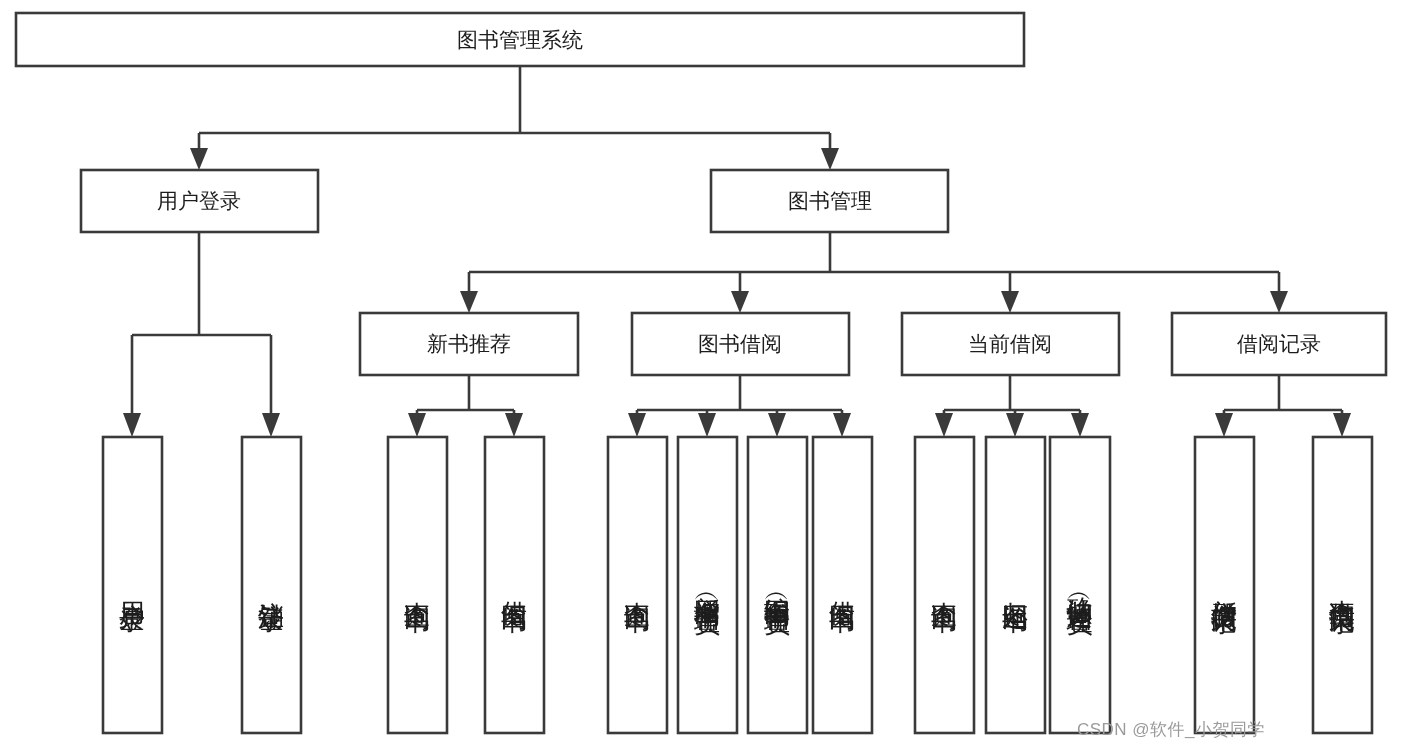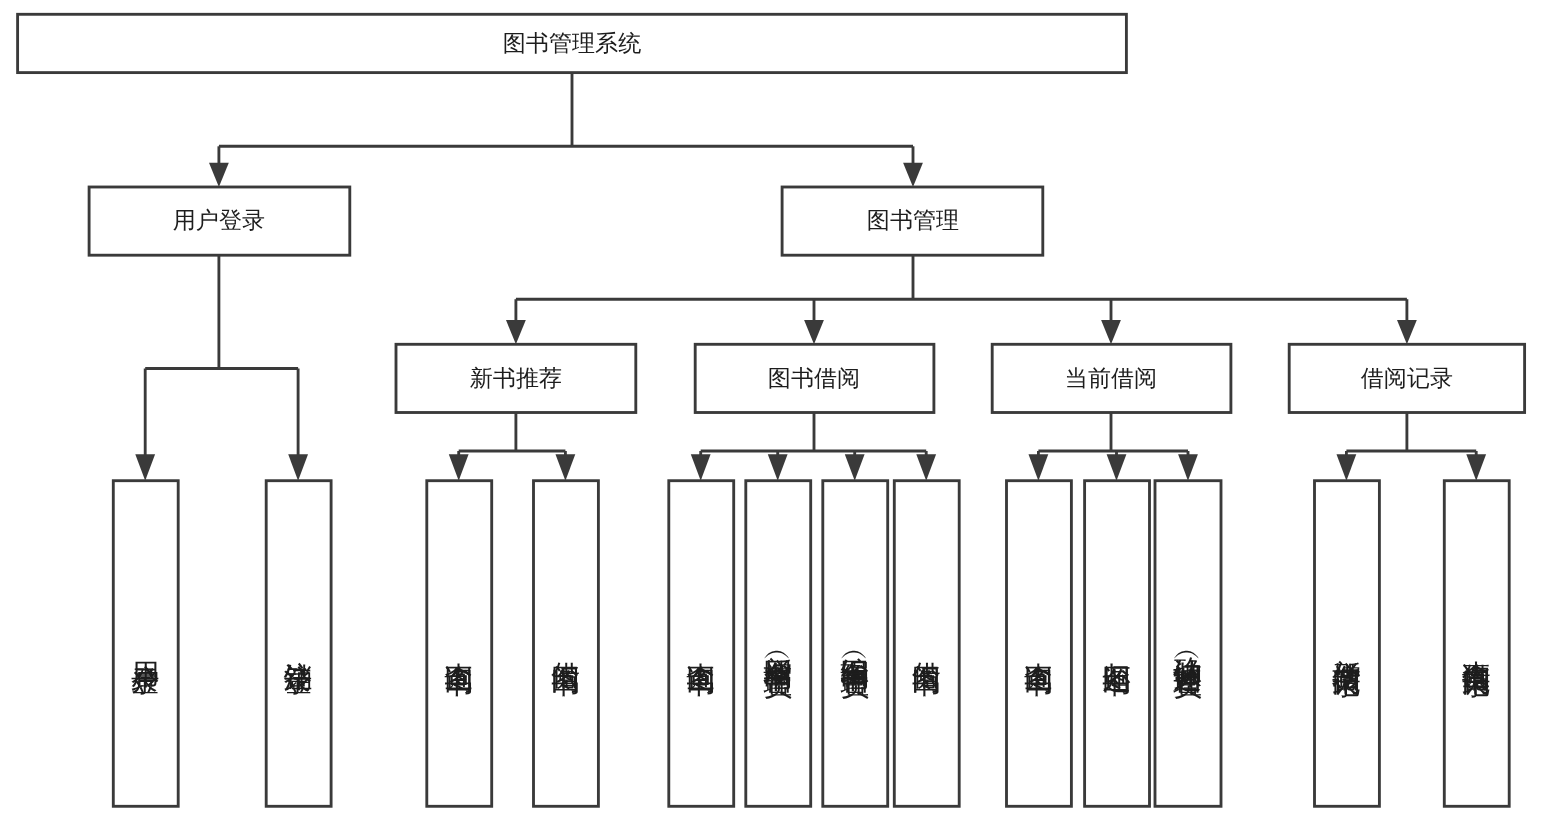--- a/index.html
+++ b/index.html
@@ -208,14 +208,15 @@
   <div class="leaf-label" style="left:748px; top:437px; width:59px; height:296px;">编辑图书（管理员）</div>
   <div class="leaf-label" style="left:813px; top:437px; width:59px; height:296px;">借阅图书</div>
 
   <div class="leaf-label" style="left:915px; top:437px; width:59px; height:296px;">查询图书</div>
   <div class="leaf-label" style="left:986px; top:437px; width:59px; height:296px;">归还图书</div>
   <div class="leaf-label" style="left:1050px; top:437px; width:60px; height:296px;">确认归还（管理员）</div>
 
   <div class="leaf-label" style="left:1195px; top:437px; width:59px; height:296px;">新增借阅记录</div>
   <div class="leaf-label" style="left:1313px; top:437px; width:59px; height:296px;">查询借阅记录</div>
 
+  <div class="watermark">CSDN @软件_小贺同学</div>
 
 </div>
 
 </body></html>

